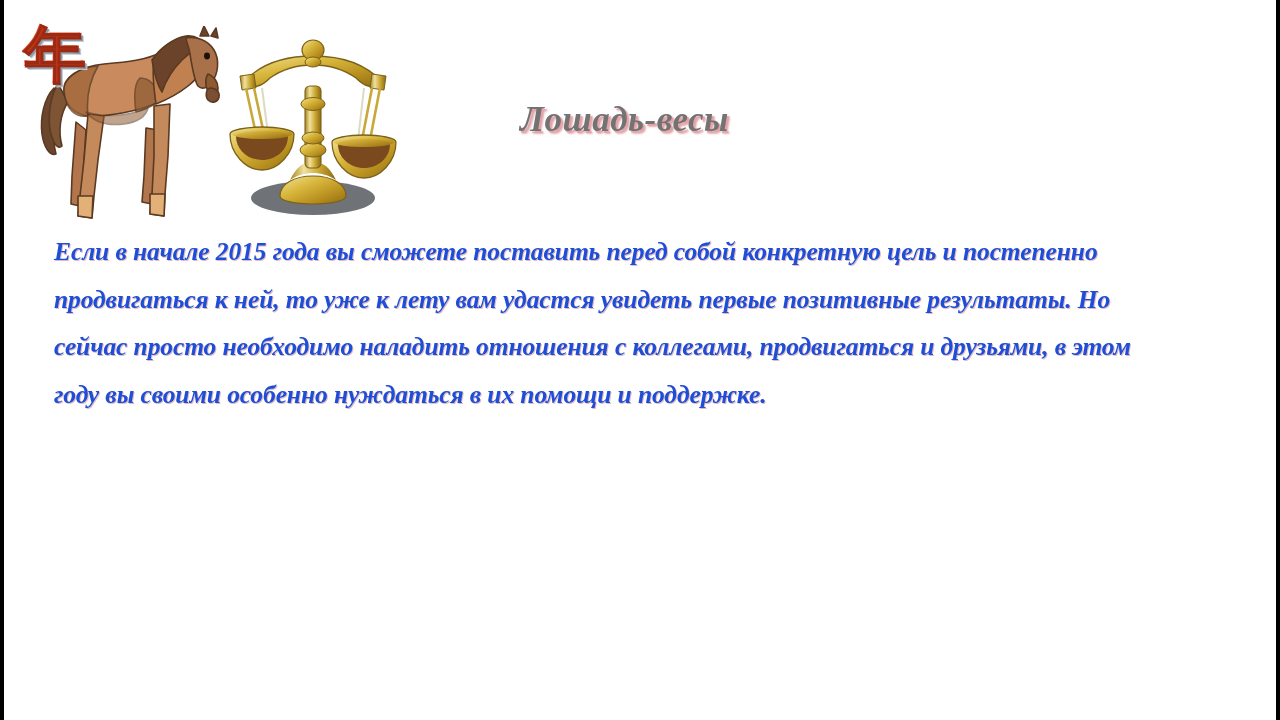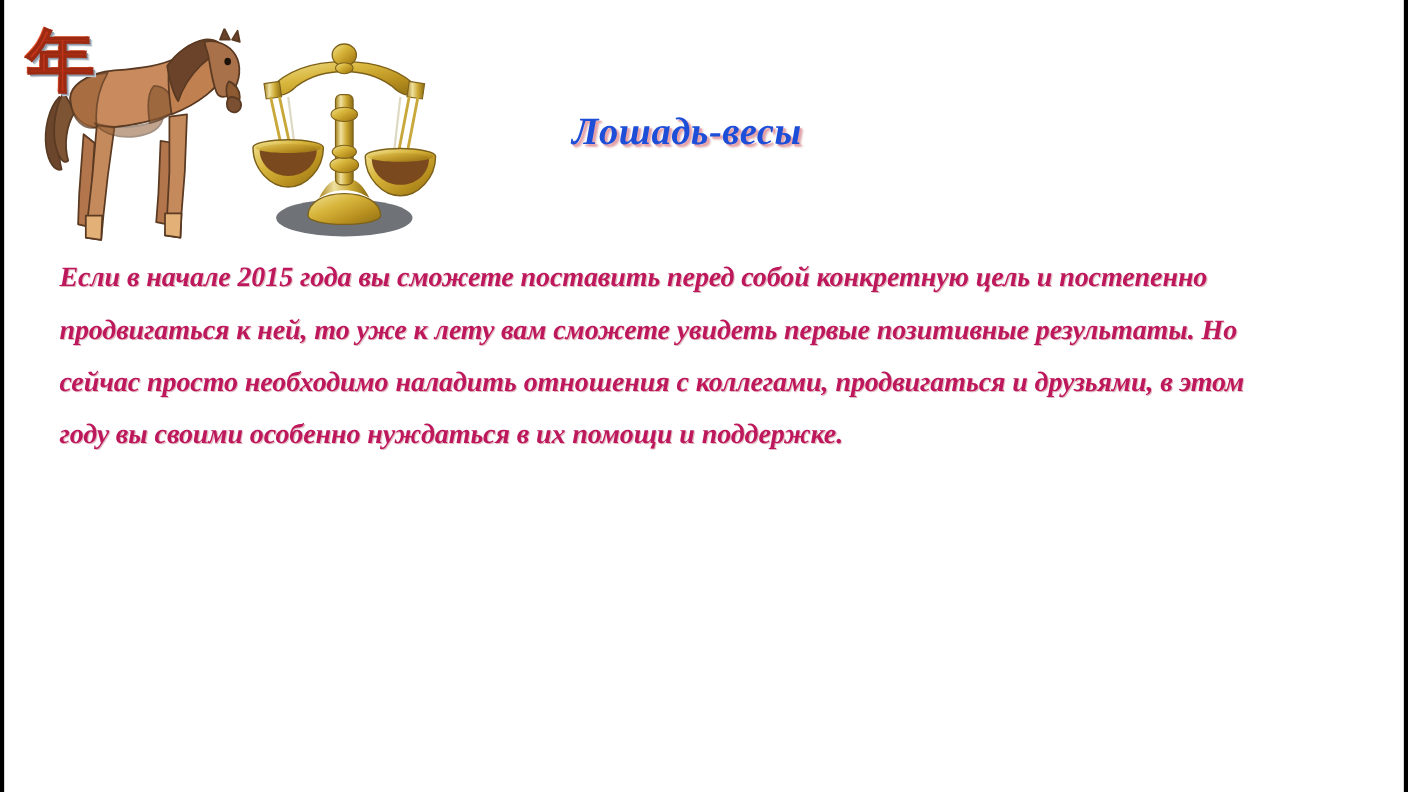--- a/index.html
+++ b/index.html
@@ -53,37 +53,37 @@
   .scales { position:absolute; left:206px; top:22px; width:190px; height:190px; }
 
   
   .title {
     position:absolute; left:516px; top:100px;
     font-family:"Liberation Serif", serif;
     font-style:italic;
     font-weight:700;
     font-size:35px;
     letter-spacing:.5px;
-    color:#1d4ed8;
+    color:#737373;
     text-shadow:2px 2px 1px #e7a2a8, 3px 3px 2px rgba(160,40,50,.35);
     white-space:nowrap;
   }
 
   
   .body-copy {
     position:absolute; left:50px; top:228px;
     width:1190px;
   }
   .body-copy p {
     font-family:"Liberation Serif", serif;
     font-style:italic;
     font-weight:700;
     font-size:25.5px;
     line-height:47.5px;
-    color:#be185d;
+    color:#1d4ed8;
     text-shadow:1px 1px 0 rgba(200,130,140,.55);
     white-space:nowrap;
     letter-spacing:-0.1px;
   }
   .body-copy p.short { white-space:normal; }
 </style>
 </head>
 <body>
 
 <div class="rail left"></div>
@@ -204,18 +204,18 @@
       <path d="M116 112 C116 109 130 107 146 107 C162 107 176 109 176 112
                C176 115 162 117 146 117 C130 117 116 115 116 112 Z" fill="url(#gold)" opacity=".9"></path>
     </svg>
 
   </div>
 
   <div class="title">Лошадь-весы</div>
 
   <div class="body-copy">
     <p>Если в  начале 2015 года  вы  сможете поставить перед собой конкретную  цель  и  постепенно</p>
-    <p>продвигаться  к ней,  то  уже  к лету вам сможете увидеть первые позитивные результаты. Но</p>
+    <p>продвигаться  к ней,  то  уже  к лету вам удастся увидеть первые позитивные результаты. Но</p>
     <p>сейчас просто необходимо наладить отношения с коллегами, продвигаться и друзьями, в этом</p>
     <p class="short">году вы своими особенно нуждаться в их помощи и поддержке.</p>
   </div>
 
 </div>
 
 </body></html>

